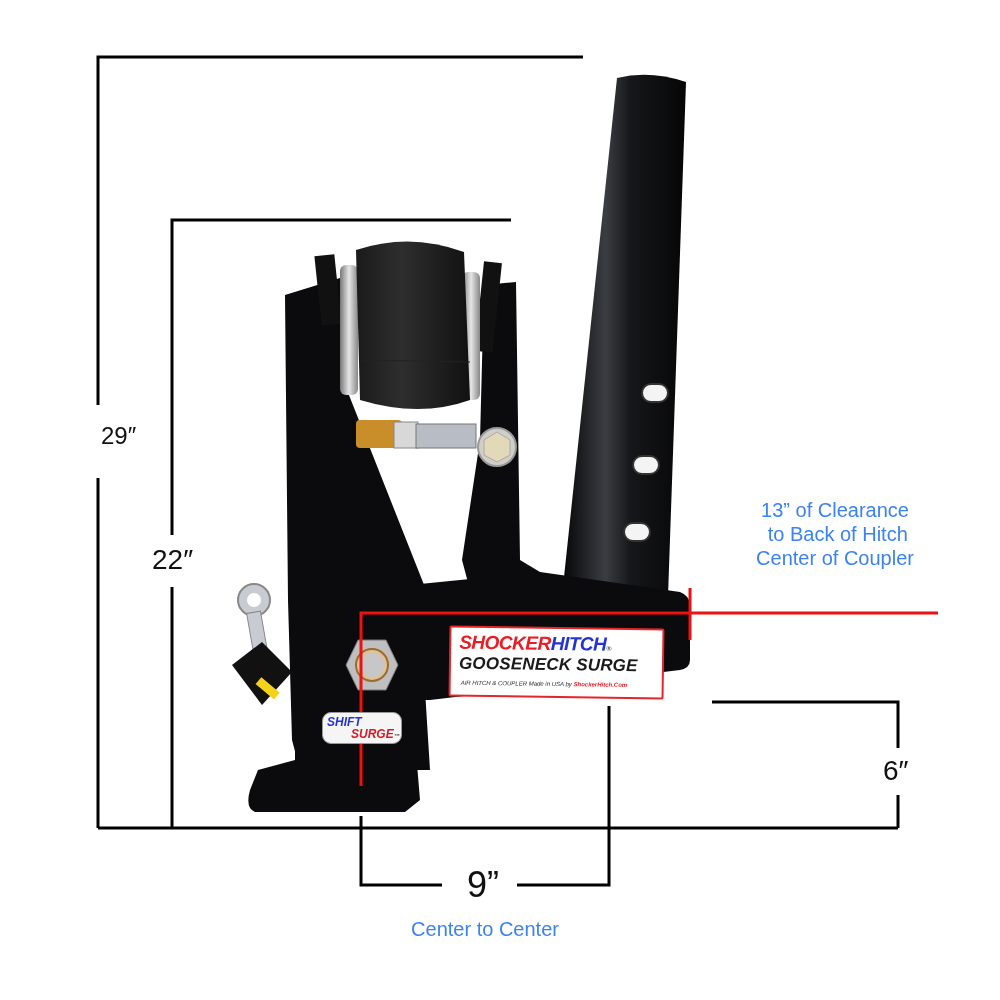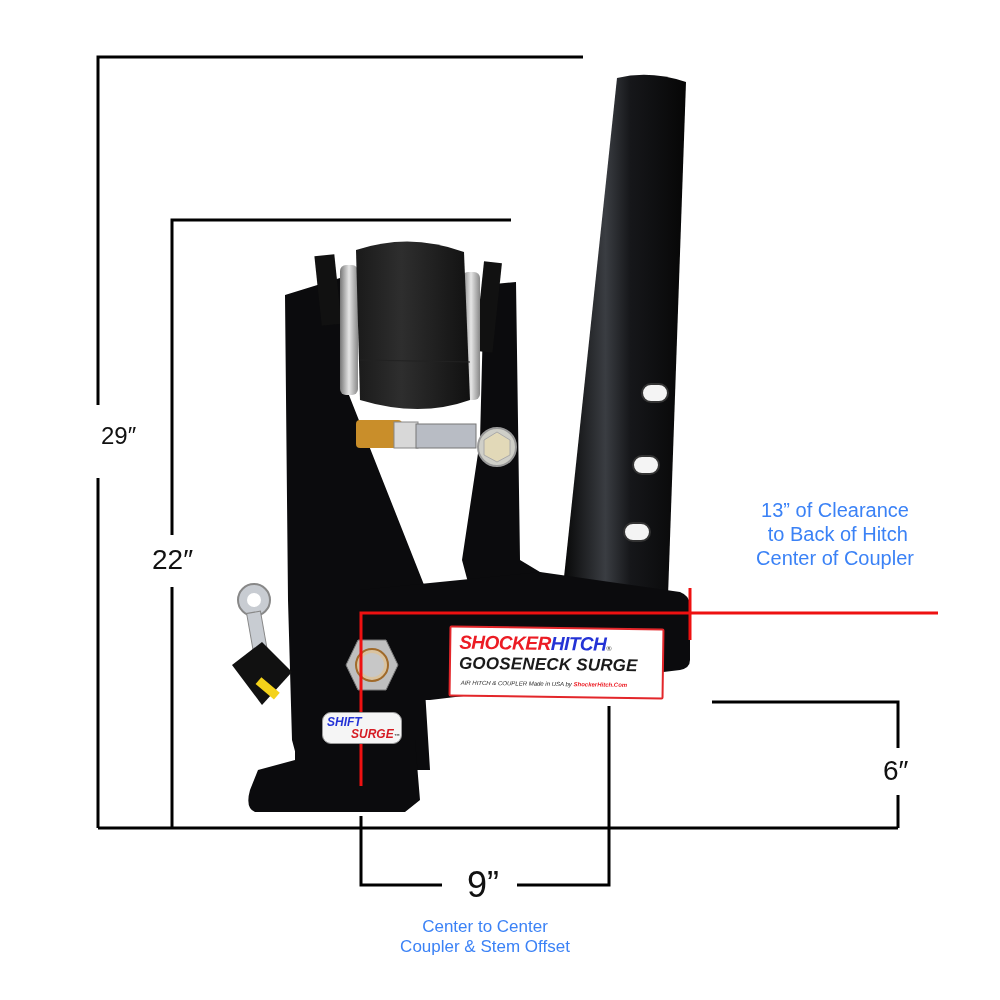--- a/index.html
+++ b/index.html
@@ -136,22 +136,21 @@
 <div class="shift-decal">
   <span class="s1">SHIFT</span>
   <span class="s2"><span>SURGE</span><span style="font-size:6px;color:#333;">™</span></span>
 </div>
 
 <div class="dim-label" style="left:81px; top:424px; font-size:24px;margin-left:20px;">29″</div>
 <div class="dim-label" style="left:152px; top:546px; font-size:28px;">22″</div>
 <div class="dim-label" style="left:883px; top:757px; font-size:28px;">6″</div>
 <div class="dim-label" style="left:467px; top:867px; font-size:36px;">9”</div>
 
-<div class="note" style="left:330px; top:917px; width:310px; font-size:17px;">
+<div class="note" style="left:330px; top:917px; width:310px; font-size:20px;">
   <div>Center to Center</div>
-  <div>Coupler &amp; Stem Offset</div>
 </div>
 
 <div class="note" style="left:710px; top:498px; width:250px; font-size:20px;">
   <div>13” of Clearance</div>
   <div style="white-space:pre;"> to Back of Hitch</div>
   <div>Center of Coupler</div>
 </div>
 
 </body></html>

